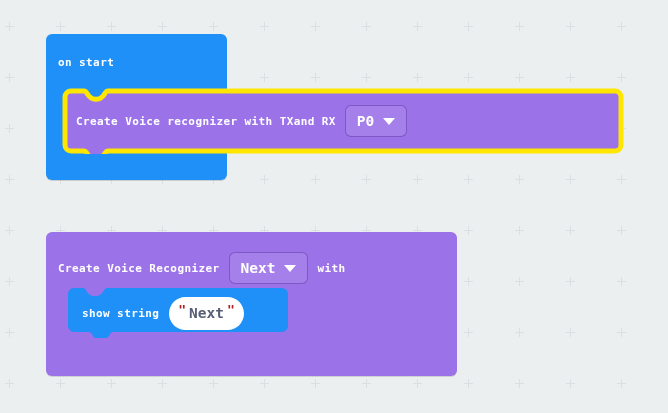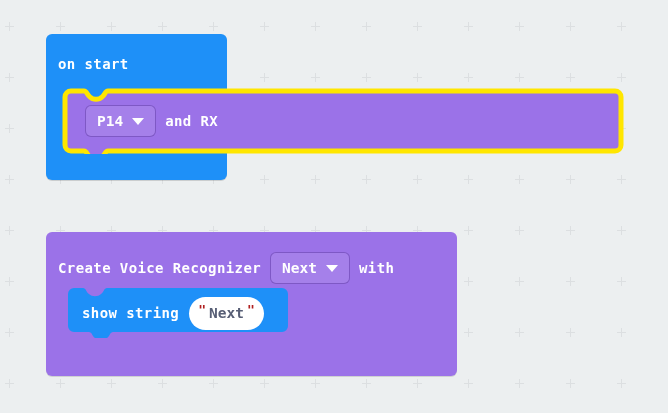--- a/index.html
+++ b/index.html
@@ -49,21 +49,21 @@
   .cross::before { left: 0; top: 4px; width: 9px; height: 1px; }
   .cross::after  { top: 0; left: 4px; height: 9px; width: 1px; }
 
   
   .block {
     position: absolute;
     box-sizing: border-box;
   }
   .block-label {
     color: #ffffff;
-    font-size: 14px;
+    font-size: 11px;
     font-weight: bold;
     letter-spacing: 0.4px;
     white-space: nowrap;
     line-height: 1;
     font-family: "DejaVu Sans Mono", monospace;
   }
 
   
   #on-start-block {
     left: 46px;
@@ -330,28 +330,29 @@
                A 6,6 0 0 1 553,63
                L 46,63
                c -3,0 -3,4 -6,6
                c -3,3 -9,3 -12,0
                c -3,-2 -3,-6 -6,-6
                L 9,63
                A 6,6 0 0 1 3,57
                Z" fill="#9b72e8" stroke="#ffe600" stroke-width="5" stroke-linejoin="round"></path>
     </svg>
     <div id="create-voice-content">
+      <span class="block-label">Create Voice recognizer with TX</span>
+
+
+      <span class="block-label">and RX</span>
 
       <span class="dropdown-field">
-        <span class="dd-text">P14</span>
+        <span class="dd-text">P0</span>
         <span class="caret"></span>
       </span>
-
-      <span class="block-label">and RX</span>
-
     </div>
   </div>
 
   <div class="block" id="receive-event-block">
     <div id="receive-header">
       <span class="block-label">Create Voice Recognizer</span>
 
       <span class="dropdown-field">
         <span class="dd-text">Next</span>
         <span class="caret"></span>

